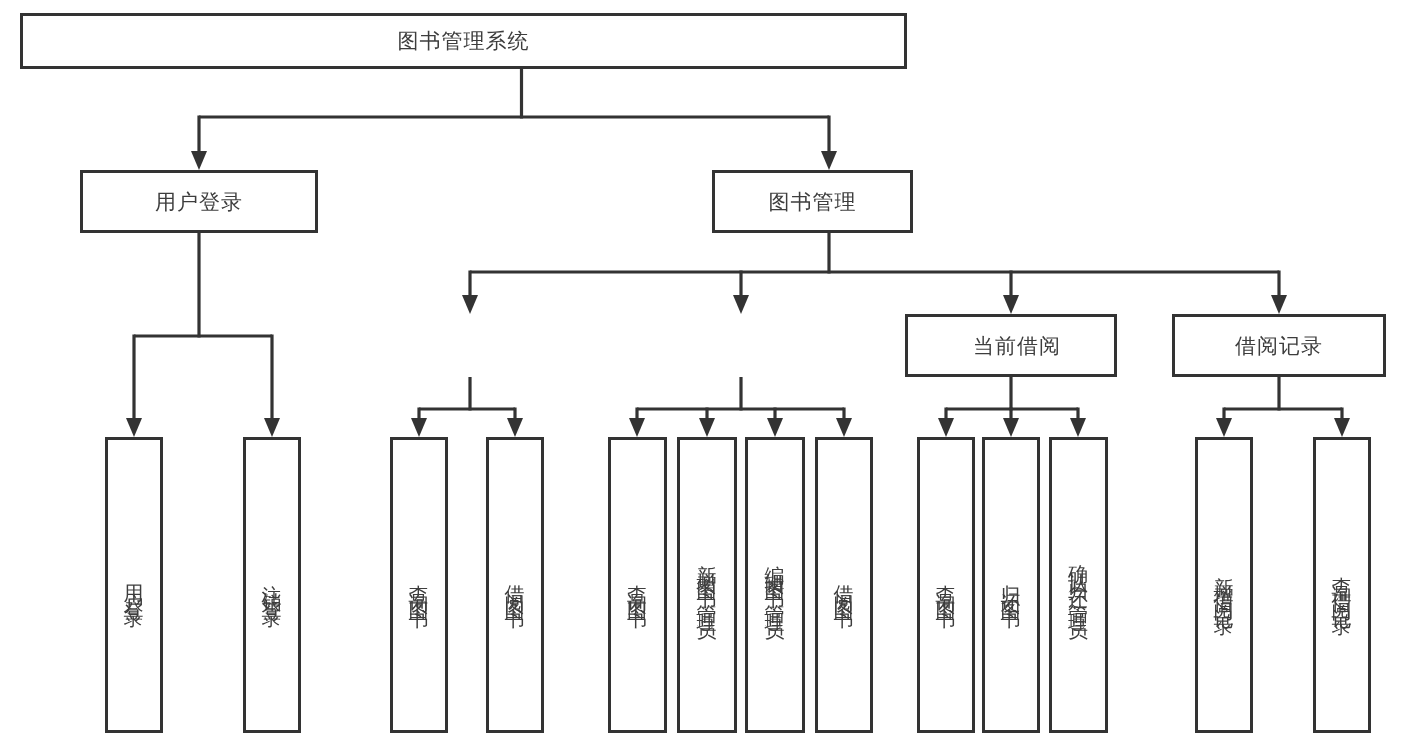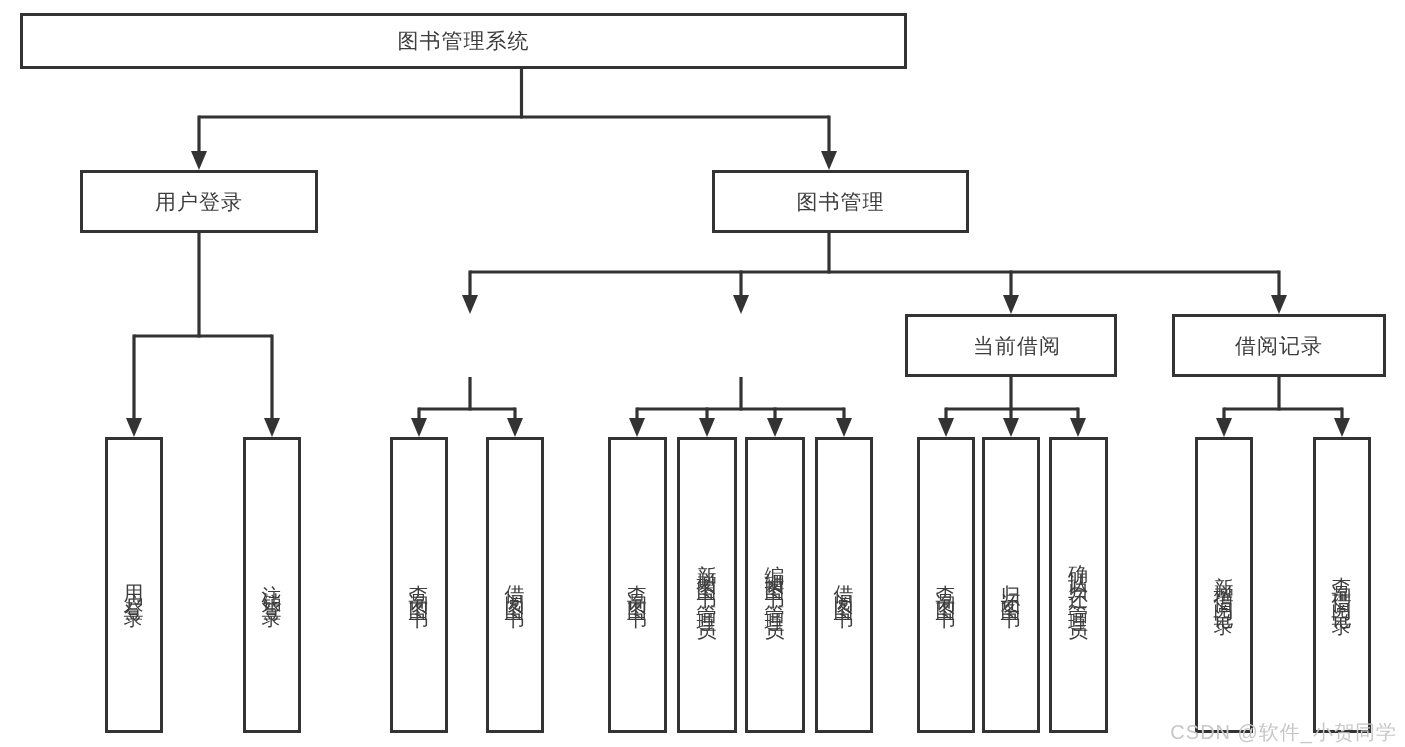--- a/index.html
+++ b/index.html
@@ -77,21 +77,21 @@
       <path d="M1334 418 L1350 418 L1342 437 Z" fill="#333333"></path>
     </svg>
 
   <div class="node hnode root">
     <span class="lbl">图书管理系统</span>
   </div>
 
   <div class="node hnode" style="left:80px;top:170px;width:238px;">
     <span class="lbl">用户登录</span>
   </div>
-  <div class="node hnode" style="left:712px;top:170px;width:257px;">
+  <div class="node hnode" style="left:712px;top:170px;width:201px;">
     <span class="lbl">图书管理</span>
   </div>
 
   <div class="node hnode" style="left:905px;top:314px;width:212px;padding-left:12px;">
     <span class="lbl">当前借阅</span>
   </div>
   <div class="node hnode" style="left:1172px;top:314px;width:214px;">
     <span class="lbl">借阅记录</span>
   </div>
 
@@ -132,14 +132,13 @@
     <span class="vtext">确认归还（管理员）</span>
   </div>
 
   <div class="node vnode" style="left:1195px;width:58px;">
     <span class="vtext">新增借阅记录</span>
   </div>
   <div class="node vnode" style="left:1313px;width:58px;">
     <span class="vtext">查询借阅记录</span>
   </div>
 
-  <div class="watermark">CSDN @软件_小贺同学</div>
 </div>
 
 </body></html>

